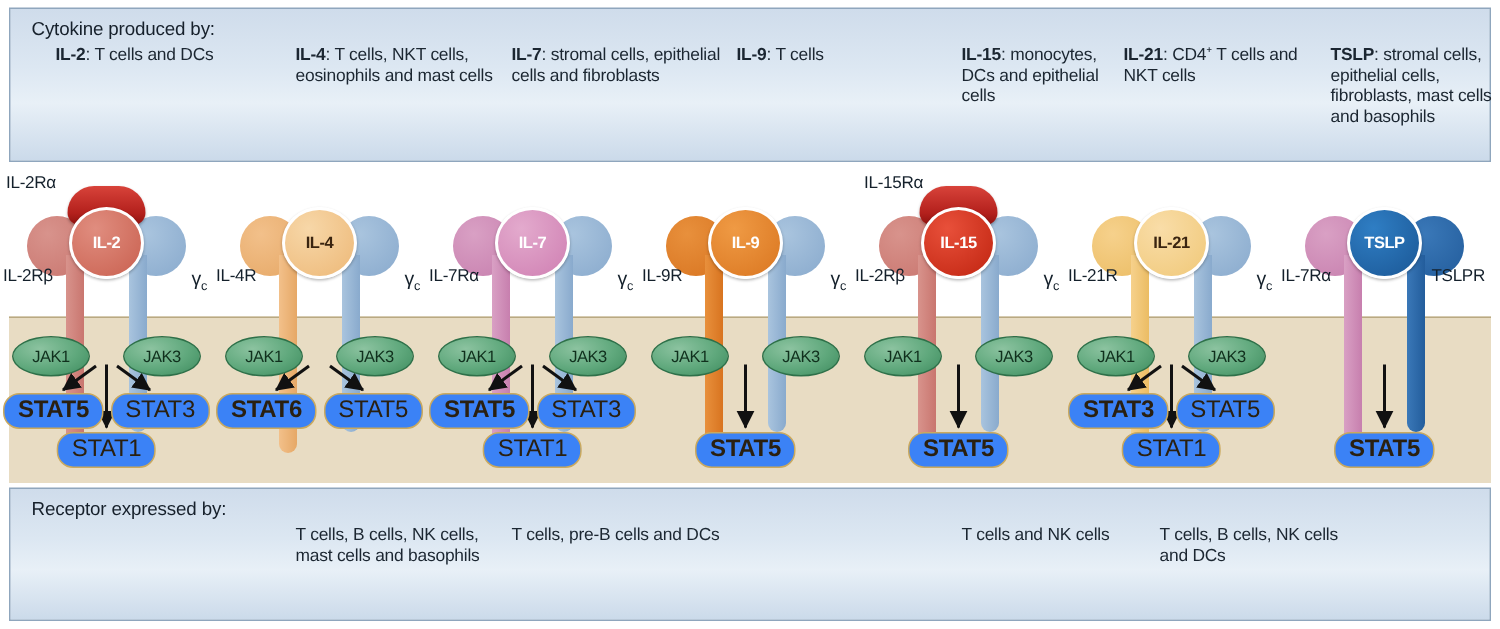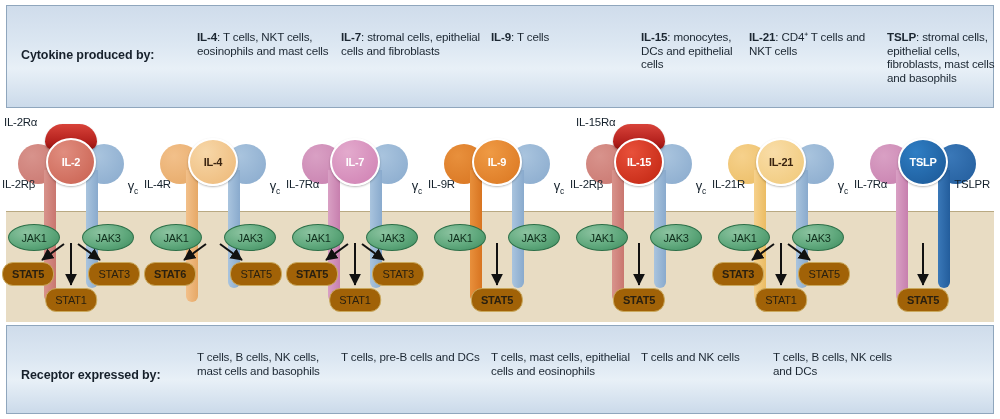--- a/index.html
+++ b/index.html
@@ -28,24 +28,23 @@
     background: linear-gradient(180deg, #cfdceb 0%, #dce7f2 38%, #e8f0f7 62%, #cbdaea 100%);
   }
   #panel-top    { top: 5px;   height: 103px; }
   #panel-bottom { top: 325px; height: 89px; }
 
   .panel-heading {
     position: absolute;
     left: 14px;
     top: 6px;
     font-size: 12.5px;
-    font-weight: bold;
+    font-weight: normal;
     color: #16202b;
     letter-spacing: -0.1px;
-    margin-top: 36px;
   }
 
   .panel-cols {
     position: absolute;
     left: 0; right: 0;
     top: 24px;
     height: 100%;
   }
   .pcol {
     position: absolute;
@@ -179,26 +178,26 @@
   }
   .jak.jl { left: 8px; }
   .jak.jr { right: 8px; }
 
   
   .stat {
     position: absolute;
     height: 22px;
     padding: 0 9px;
     border-radius: 11px;
-    background: #a16207;
+    background: #3b82f6;
     border: 1.2px solid #caa95e;
     display: flex;
     align-items: center;
     justify-content: center;
-    font-size: 11px;
+    font-size: 16px;
     color: #2a2010;
     letter-spacing: -0.2px;
     z-index: 9;
     white-space: nowrap;
   }
   .stat.bold { font-weight: bold; }
   .stat.row-up   { top: 152px; }
   .stat.row-down { top: 178px; text-align: right; }
   .stat.pos-left   { left: 2px; }
   .stat.pos-right  { right: 2px; }
@@ -209,35 +208,35 @@
 </head>
 <body>
 
 <div id="figure">
 
   <div id="membrane"></div>
 
   <div class="info-panel" id="panel-top">
     <div class="panel-heading">Cytokine produced by:</div>
     <div class="panel-cols" id="top-cols">
+        <div class="pcol" style="left: 30px; width: 140px;"><b>IL-2</b><span>: T cells and DCs</span></div>
         <div class="pcol" style="left: 190px; width: 135px;"><b>IL-4</b><span>: T cells, NKT cells, eosinophils and mast cells</span></div>
         <div class="pcol" style="left: 334px; width: 140px;"><b>IL-7</b><span>: stromal cells, epithelial cells and fibroblasts</span></div>
         <div class="pcol" style="left: 484px; width: 140px;"><b>IL-9</b><span>: T cells</span></div>
         <div class="pcol" style="left: 634px; width: 100px;"><b>IL-15</b><span>: monocytes, DCs and epithelial cells</span></div>
         <div class="pcol" style="left: 742px; width: 130px;"><b>IL-21</b><span>: CD4⁺ T cells and NKT cells</span></div>
         <div class="pcol" style="left: 880px; width: 110px;"><b>TSLP</b><span>: stromal cells, epithelial cells, fibroblasts, mast cells and basophils</span></div>
       </div>
   </div>
 
   <div class="info-panel" id="panel-bottom">
     <div class="panel-heading">Receptor expressed by:</div>
     <div class="panel-cols" id="bottom-cols">
         <div class="pcol" style="left: 190px; width: 135px;">T cells, B cells, NK cells, mast cells and basophils</div>
         <div class="pcol" style="left: 334px; width: 140px;">T cells, pre-B cells and DCs</div>
-        <div class="pcol" style="left: 484px; width: 140px;">T cells, mast cells, epithelial cells and eosinophils</div>
         <div class="pcol" style="left: 634px; width: 100px;">T cells and NK cells</div>
         <div class="pcol" style="left: 742px; width: 130px; margin-left: 24px;">T cells, B cells, NK cells and DCs</div>
       </div>
   </div>
 
   <div id="receptor-area">
       <div class="rcol" style="left: 0px;">
         <div class="alpha-cap"></div>
         <div class="alpha-label" style="left:4px;">IL-2Rα</div>
         <div class="chain left">

